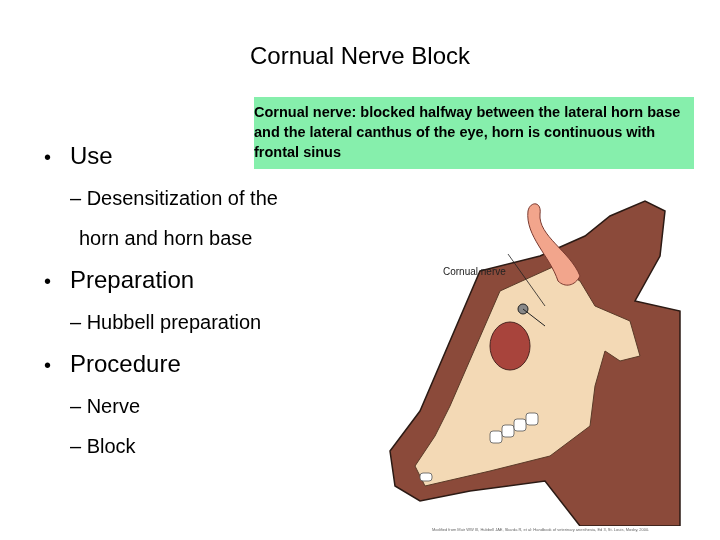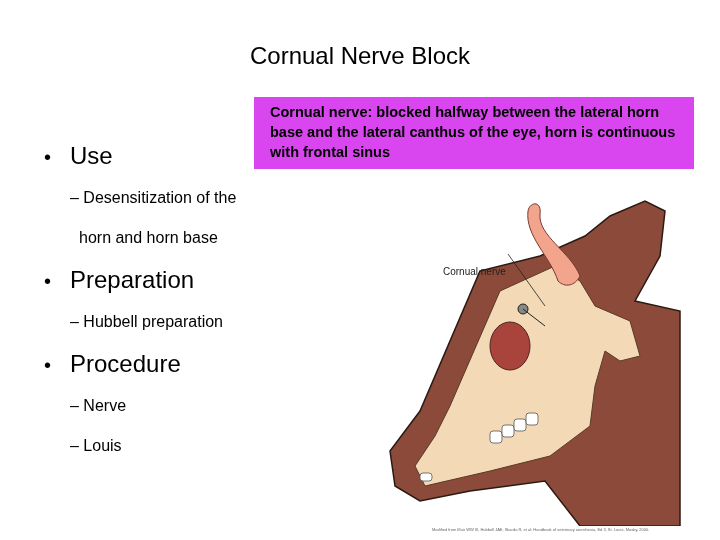--- a/index.html
+++ b/index.html
@@ -1,22 +1,22 @@
 <!DOCTYPE html>
 <html><head>
 <meta charset="utf-8">
 <style>
   html, body { margin: 0; padding: 0; }
   body { width: 720px; height: 540px; background: #ffffff; position: relative; overflow: hidden; font-family: "Liberation Sans", sans-serif; }
   .title { position: absolute; left: 0; top: 42px; width: 720px; text-align: center; font-size: 24px; color: #000; font-family: "Liberation Sans", sans-serif; }
-  .callout { position: absolute; left: 254px; top: 97px; width: 440px; height: 72px; background: #d946ef; box-sizing: border-box; padding: 5px 16px; font-weight: bold; font-size: 14.5px; line-height: 20px; color: #000; }
+  .callout { position: absolute; left: 254px; top: 97px; width: 440px; height: 72px; background: #86efac; box-sizing: border-box; padding: 5px 0; font-weight: bold; font-size: 14.5px; line-height: 20px; color: #000; }
   .bullets { position: absolute; left: 44px; top: 134px; font-size: 24px; color: #000; }
   .l1 { display: flex; align-items: baseline; height: 44px; line-height: 44px; }
   .l1 .dot { width: 26px; font-size: 20px; }
-  .l2 { font-size: 16px; height: 40px; line-height: 40px; padding-left: 26px; }
+  .l2 { font-size: 20px; height: 40px; line-height: 40px; padding-left: 26px; }
   .l2.cont { padding-left: 35px; }
   .diagram { position: absolute; left: 380px; top: 196px; width: 330px; height: 330px; }
   .citation { position: absolute; left: 432px; top: 527px; font-size: 4px; color: #666; white-space: nowrap; }
 </style>
 </head>
 <body>
 
 <div class="title">Cornual Nerve Block</div>
 
 <div class="callout">Cornual nerve: blocked halfway between the lateral horn base and the lateral canthus of the eye, horn is continuous with frontal sinus</div>
@@ -31,21 +31,21 @@
   <div class="l1">
       <span class="dot">•</span>
       <span>Preparation</span>
     </div>
   <div class="l2">– Hubbell preparation</div>
   <div class="l1">
       <span class="dot">•</span>
       <span>Procedure</span>
     </div>
   <div class="l2">– Nerve</div>
-  <div class="l2">– Louis</div>
+  <div class="l2">– Block</div>
 </div>
 
 <svg class="diagram" viewBox="0 0 330 330">
 
   <path d="M100 75 L160 60 L205 40 L230 20 L265 5 L285 15 L280 60 L255 105 L300 115 L300 330 L200 330 L165 285 L90 295 L40 305 L15 290 L10 255 L40 215 Z" fill="#8b4a3a" stroke="#2b1a14" stroke-width="1.5"></path>
 
   <path d="M120 95 L175 70 L200 85 L215 110 L250 125 L260 160 L240 165 L225 155 L215 190 L210 230 L170 260 L110 275 L45 290 L35 270 L55 240 L70 210 Z" fill="#f3d9b5" stroke="#5a3a28" stroke-width="1"></path>
 
   <ellipse cx="130" cy="150" rx="20" ry="24" fill="#a8443c" stroke="#4a2520"></ellipse>
 

